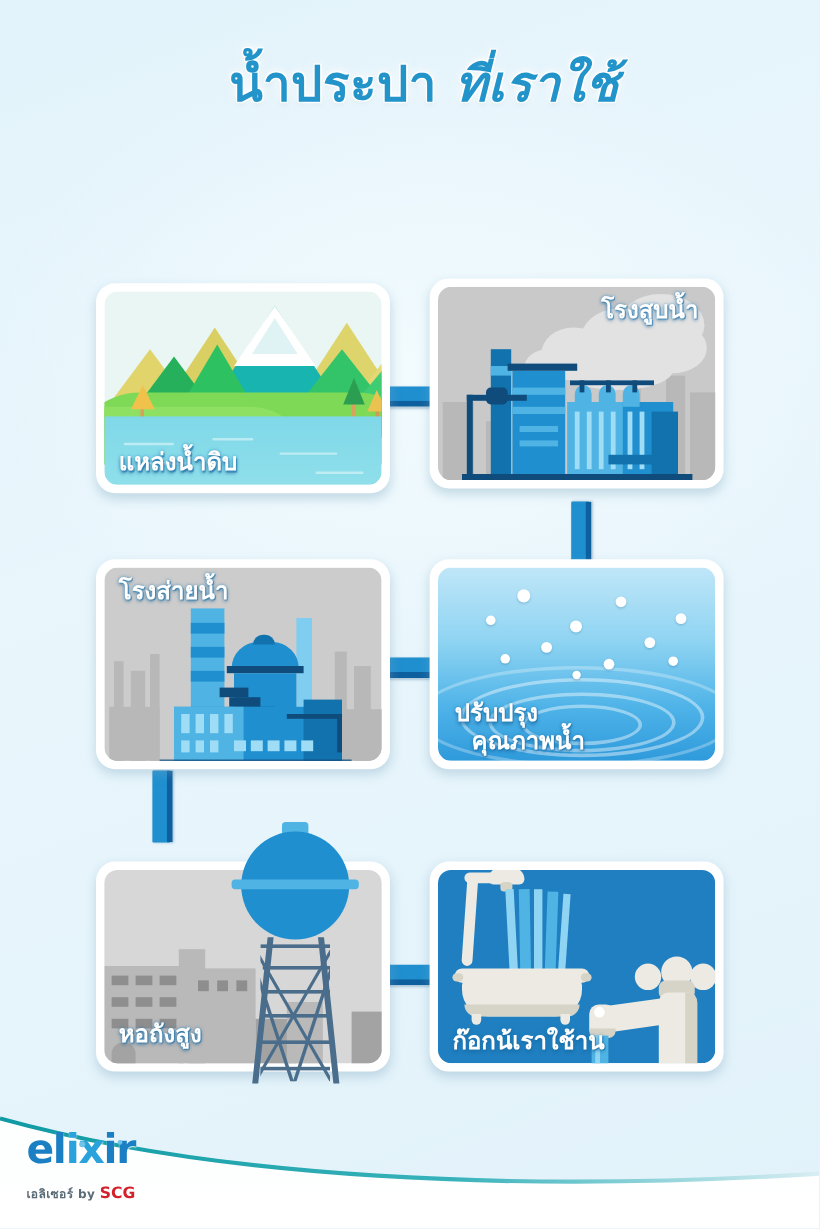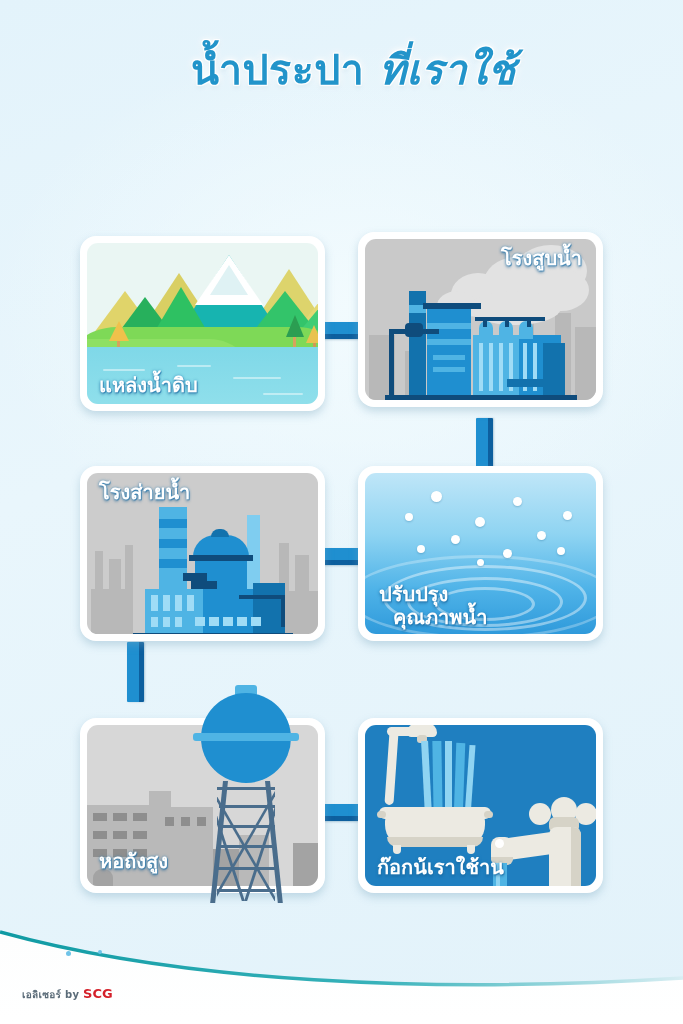--- a/index.html
+++ b/index.html
@@ -109,21 +109,21 @@
   .cream{position:absolute;background:#eceae2;}
   .cream-d{position:absolute;background:#d6d3c7;}
 
   
   .footer{position:absolute;left:0;bottom:0;width:683px;height:108px;overflow:hidden;}
   .footer-curve{position:absolute;left:0;bottom:0;width:683px;height:108px;}
   .logo{position:absolute;left:22px;bottom:22px;}
   .logo-word{font-size:34px;font-weight:bold;color:#1b7fc4;letter-spacing:-1px;line-height:1;
     text-shadow:0 1px 1px rgba(255,255,255,.9);}
   .logo-word .xx{color:#2aa3dc;}
-  .logo-sub{margin-top:0;font-size:10px;color:#5a6b78;font-weight:bold;letter-spacing:.3px;}
+  .logo-sub{margin-top:12px;font-size:10px;color:#5a6b78;font-weight:bold;letter-spacing:.3px;}
   .logo-sub .scg{color:#d4202a;font-size:13px;letter-spacing:0;}
   .logo-dot{position:absolute;border-radius:50%;background:#6fc3e8;}
 </style>
 </head>
 <body>
 
 <div id="page">
 
   <div class="title-wrap">
     <div class="title-line"><span>น้ำประปา </span><span class="ital">ที่เราใช้</span></div>
@@ -412,20 +412,21 @@
           <stop offset="100%" stop-color="#ffffff"></stop>
         </linearGradient>
       </defs>
       <path d="M0,16 C180,66 430,78 683,62 L683,108 L0,108 Z" fill="url(#fillGrad)"></path>
       <path d="M0,16 C180,66 430,78 683,62" fill="none" stroke="url(#curveGrad)" stroke-width="3.5"></path>
     </svg>
 
     <div class="logo">
       <div class="logo-dot" style="left:44px;bottom:46px;width:5px;height:5px;"></div>
       <div class="logo-dot" style="left:76px;bottom:48px;width:4px;height:4px;"></div>
+      <div class="logo-word"><span>el</span><span class="xx">ix</span><span>ir</span></div>
       <div class="logo-sub">
         <span>เอลิเซอร์</span>
         <span>by</span>
         <span class="scg">SCG</span>
       </div>
     </div>
   </div>
 
 </div>
 

